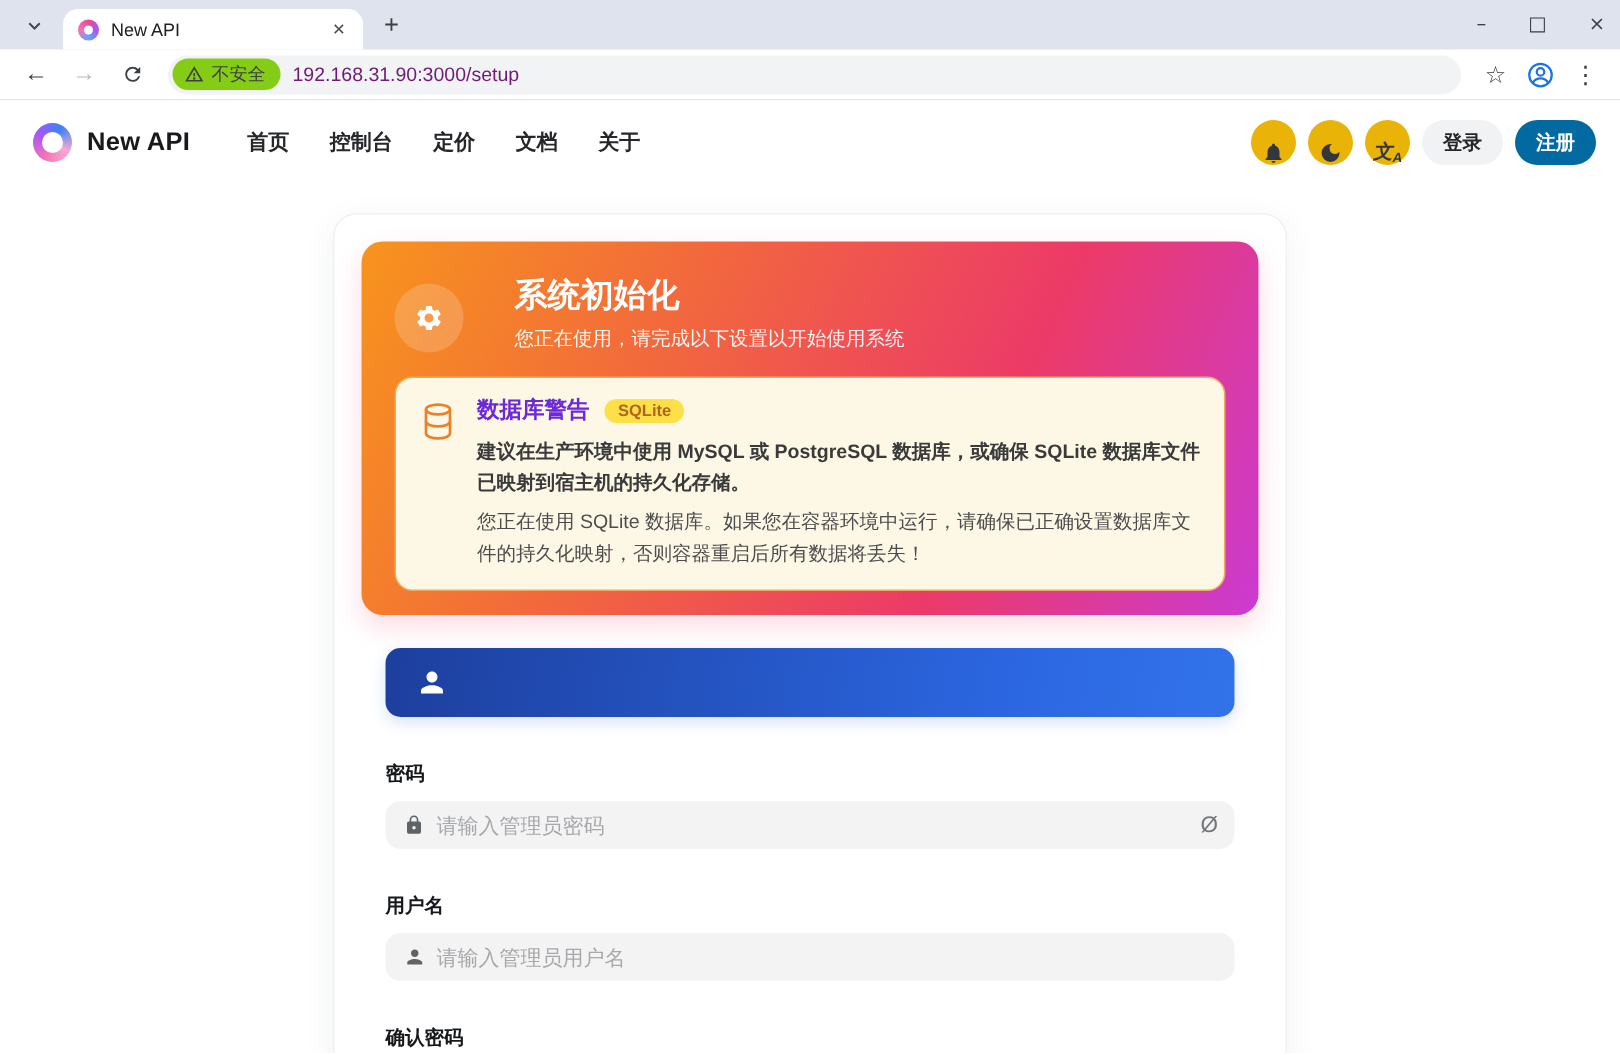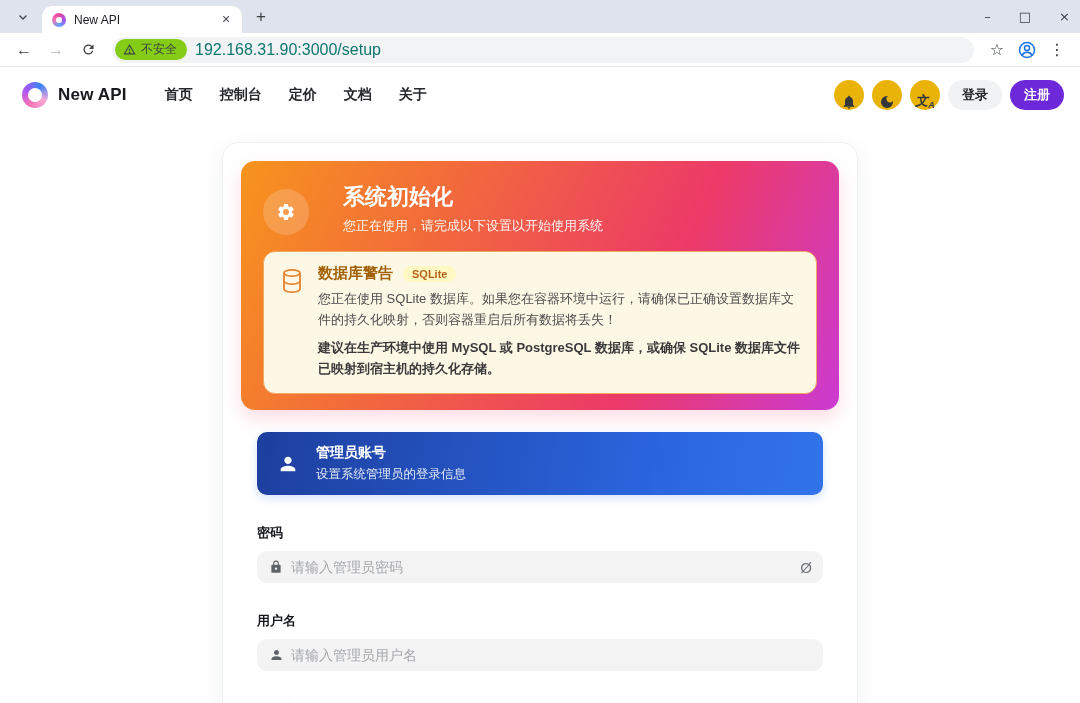--- a/index.html
+++ b/index.html
@@ -26,63 +26,63 @@
 
   .toolbar { height:34px; background:#fff; display:flex; align-items:center; padding:0 10px; gap:4px;
     border-bottom:1px solid #e4e6ea; }
   .nav-btn { width:28px; height:28px; display:flex; align-items:center; justify-content:center;
     border-radius:50%; font-size:16px; color:#3c4043; cursor:pointer; }
   .nav-btn.disabled { color:#b6bac1; cursor:default; }
   .addr-bar { flex:1; height:26px; background:#f1f3f4; border-radius:14px; margin:0 6px;
     display:flex; align-items:center; padding:0 12px 0 3px; gap:8px; }
   .secure-chip { background:#84cc16; border-radius:11px; height:21px; display:flex; align-items:center;
     gap:5px; padding:0 10px 0 8px; font-size:12px; color:#3c4043; cursor:pointer; }
-  .url-text { font-size:16px; color:#0f766e; }
+  .url-text { font-size:13px; color:#701a75; }
   .tool-icon { width:26px; height:26px; display:flex; align-items:center; justify-content:center;
     color:#3c4043; font-size:16px; border-radius:50%; cursor:pointer; }
 
   
   .site-header { height:56px; background:#fff; display:flex; align-items:center; padding:0 16px 0 22px; }
   .brand { display:flex; align-items:center; gap:10px; cursor:pointer; }
   .brand-logo { width:26px; height:26px; border-radius:50%; position:relative;
     background:conic-gradient(from 210deg,#f472b6,#a855f7,#3b82f6,#f9a8d4,#f472b6); }
   .brand-logo::after { content:""; position:absolute; inset:6px; background:#fff; border-radius:50%; }
   .brand-name { font-size:17px; font-weight:700; color:#17191d; letter-spacing:.2px; }
   .main-nav { display:flex; gap:27px; margin-left:38px; }
   .main-nav a { font-size:14px; font-weight:700; color:#25272b; text-decoration:none; cursor:pointer; }
   .header-right { margin-left:auto; display:flex; align-items:center; gap:8px; }
   .icon-circle { width:30px; height:30px; border-radius:50%; background:#eab308; display:flex;
     align-items:flex-end; justify-content:center; color:#33373c; cursor:pointer;font-style:italic; }
   .translate-glyph { font-size:13px; font-weight:700; line-height:1; position:relative; }
   .translate-glyph .sub { font-size:9px; font-weight:700; vertical-align:-3px; }
   .pill-btn { height:30px; border-radius:16px; padding:12px 14px; font-size:13px; font-weight:600;
     display:flex; align-items:center; border:none; cursor:pointer; }
   .login-btn { background:#f1f2f4; color:#25272b; }
-  .register-btn { background:#6d28d9; color:#fff; }
+  .register-btn { background:#0369a1; color:#fff; }
 
   
   .page { height:579px; overflow:hidden; display:flex; justify-content:center; background:#fff; }
   .setup-card { width:636px; margin-top:19px; background:#fff; border:1px solid #eef0f3;
     border-radius:16px; box-shadow:0 6px 22px rgba(60,64,70,.07); padding:18px; height:760px; }
 
   .hero { border-radius:14px; padding:21px 22px 16px;
     background:linear-gradient(115deg,#f7941d 0%,#f2693c 32%,#ec3a68 68%,#cb3ad2 100%);
     box-shadow:0 8px 18px rgba(236,62,104,.18); }
   .hero-head { display:flex; align-items:flex-end; gap:34px; margin-bottom:16px; }
   .gear-wrap { width:46px; height:46px; border-radius:50%; background:rgba(255,255,255,.18);
     display:flex; align-items:center; justify-content:center; flex:0 0 auto; }
   .hero-title { font-size:22px; font-weight:800; color:#fff; }
   .hero-sub { font-size:13px; color:rgba(255,255,255,.92); margin-top:5px; }
 
   .warn-box { background:#fdf7e6; border:1px solid #efa95e; border-radius:12px; padding:12px 16px 14px;
     display:flex; gap:14px; }
   .warn-icon { margin-top:4px; flex:0 0 auto; }
   .warn-title-row { display:flex; align-items:center; gap:10px; }
-  .warn-title { font-size:15px; font-weight:600; color:#a16207; }
-  .warn-badge { background:#fef9c3; color:#b4621b; font-size:11px; font-weight:700;
+  .warn-title { font-size:15px; font-weight:600; color:#6d28d9; }
+  .warn-badge { background:#fde047; color:#b4621b; font-size:11px; font-weight:700;
     padding:2px 9px; border-radius:9px; }
   .warn-p { font-size:13px; color:#4d4d4d; line-height:1.62; margin-top:5px; }
   .warn-p.strong { font-weight:700; color:#3a3a3a; margin-top:7px; }
 
   .form-section { padding:0 16px; }
   .admin-card { margin-top:22px; border-radius:10px; padding:12px 20px; display:flex;
     align-items:center; gap:17px; color:#fff;
     background:linear-gradient(100deg,#1d3f9e 0%,#2b66e0 72%,#3273ea 100%);
     box-shadow:0 4px 10px rgba(43,102,224,.18); }
   .admin-title { font-size:14px; font-weight:700; }
@@ -206,35 +206,31 @@
               <ellipse cx="12" cy="5" rx="8" ry="3.2"></ellipse>
               <path d="M4 5v8c0 1.77 3.58 3.2 8 3.2s8-1.43 8-3.2V5"></path>
               <path d="M4 13v8c0 1.77 3.58 3.2 8 3.2s8-1.43 8-3.2v-8"></path>
             </svg>
         </div>
         <div>
           <div class="warn-title-row">
             <span class="warn-title">数据库警告</span>
             <span class="warn-badge">SQLite</span>
           </div>
+          <div class="warn-p strong">建议在生产环境中使用 MySQL 或 PostgreSQL 数据库，或确保 SQLite 数据库文件已映射到宿主机的持久化存储。</div>
           <div class="warn-p">您正在使用 SQLite 数据库。如果您在容器环境中运行，请确保已正确设置数据库文件的持久化映射，否则容器重启后所有数据将丢失！</div>
-          <div class="warn-p strong">建议在生产环境中使用 MySQL 或 PostgreSQL 数据库，或确保 SQLite 数据库文件已映射到宿主机的持久化存储。</div>
         </div>
       </div>
     </div>
 
     <div class="form-section">
       <div class="admin-card">
         <svg width="22" height="22" viewBox="0 0 24 24" fill="#fff">
             <path d="M12 12c2.21 0 4-1.79 4-4s-1.79-4-4-4-4 1.79-4 4 1.79 4 4 4zm0 2c-2.67 0-8 1.34-8 4v2h16v-2c0-2.66-5.33-4-8-4z"></path>
           </svg>
-        <div>
-          <div class="admin-title">管理员账号</div>
-          <div class="admin-sub">设置系统管理员的登录信息</div>
-        </div>
       </div>
 
       <div class="field">
         <div class="field-label">密码</div>
         <div class="input-wrap">
           <span class="field-icon">
             <svg width="14" height="14" viewBox="0 0 24 24" fill="currentColor">
                 <path d="M18 8h-1V6a5 5 0 0 0-10 0v2H6a2 2 0 0 0-2 2v10a2 2 0 0 0 2 2h12a2 2 0 0 0 2-2V10a2 2 0 0 0-2-2zm-6 9a2 2 0 1 1 0-4 2 2 0 0 1 0 4zm3.1-9H8.9V6a3.1 3.1 0 0 1 6.2 0v2z"></path>
               </svg>
           </span>

